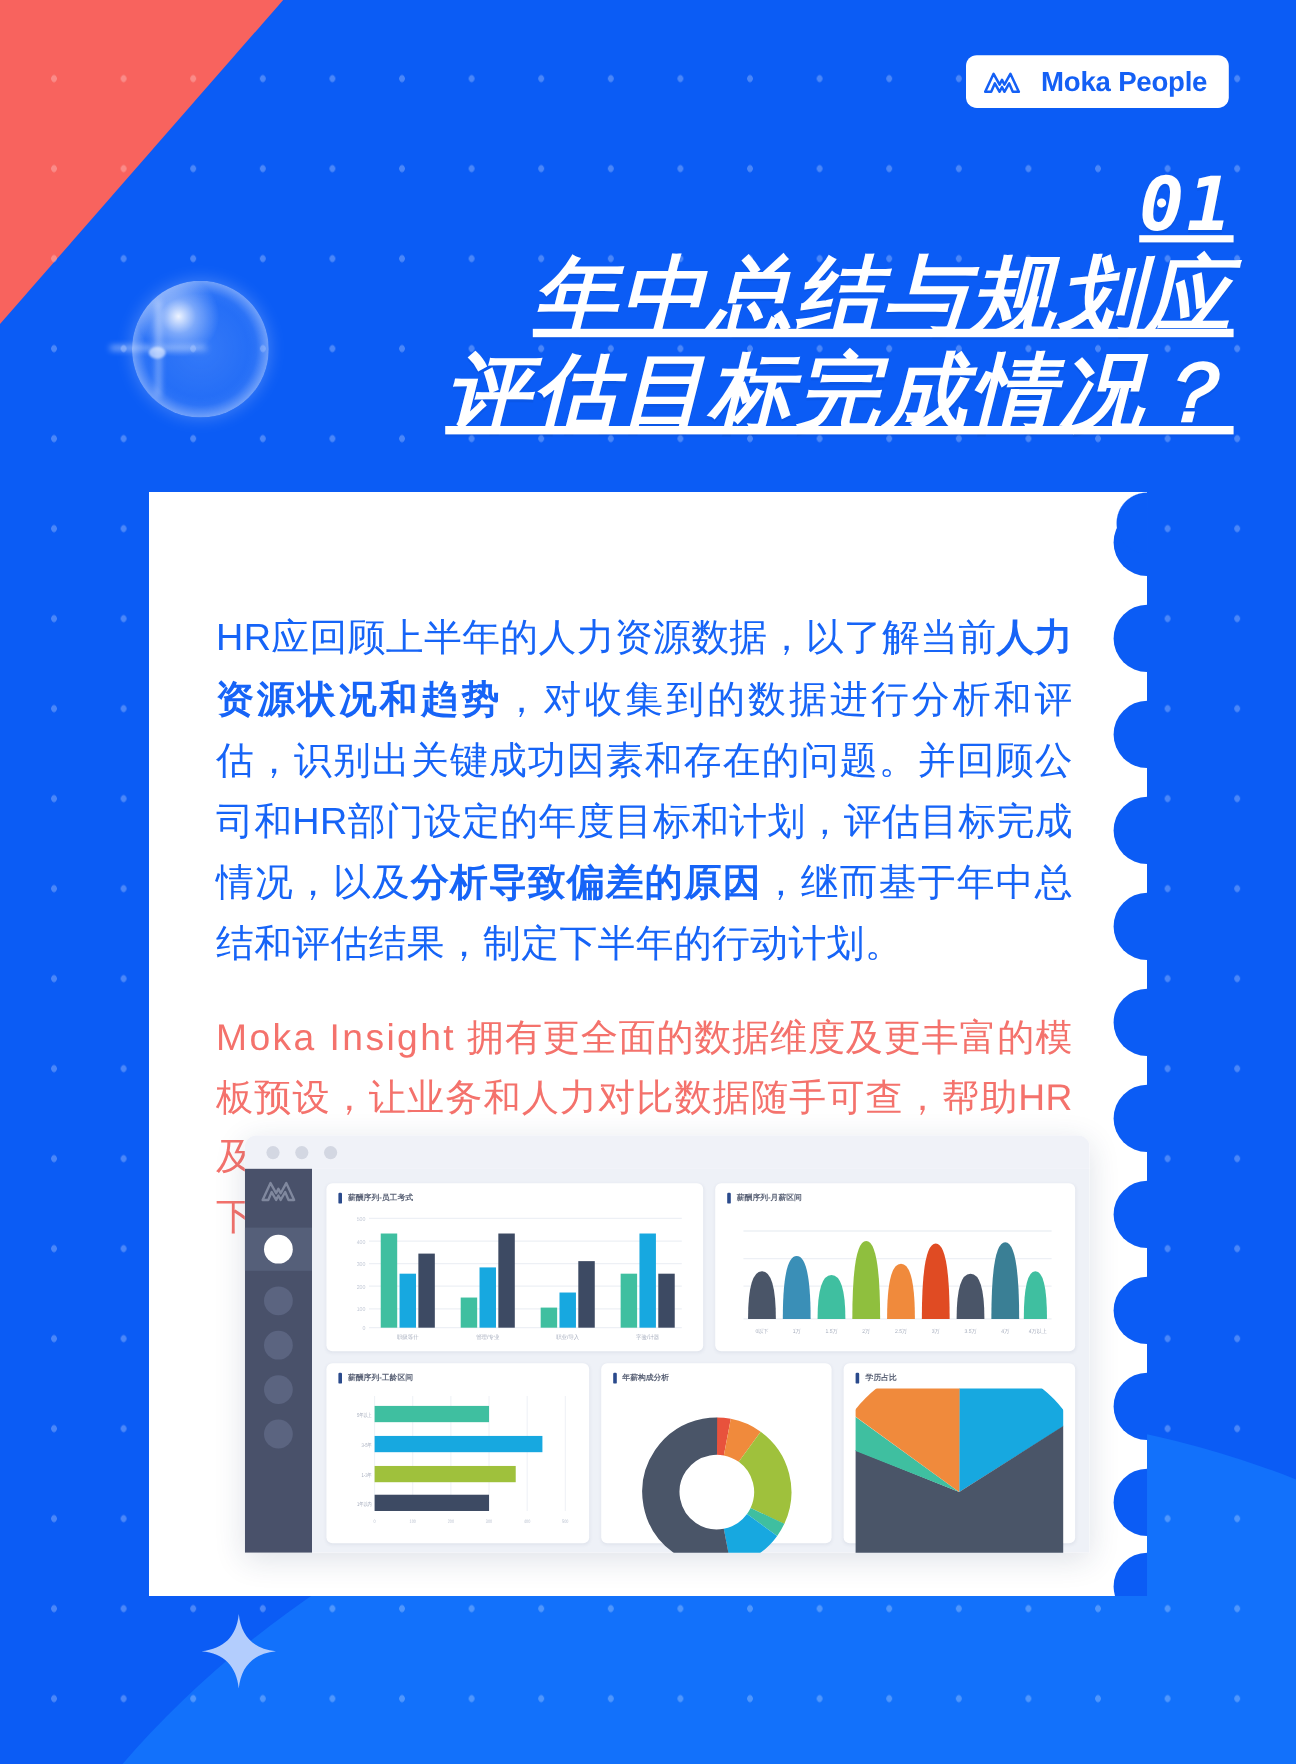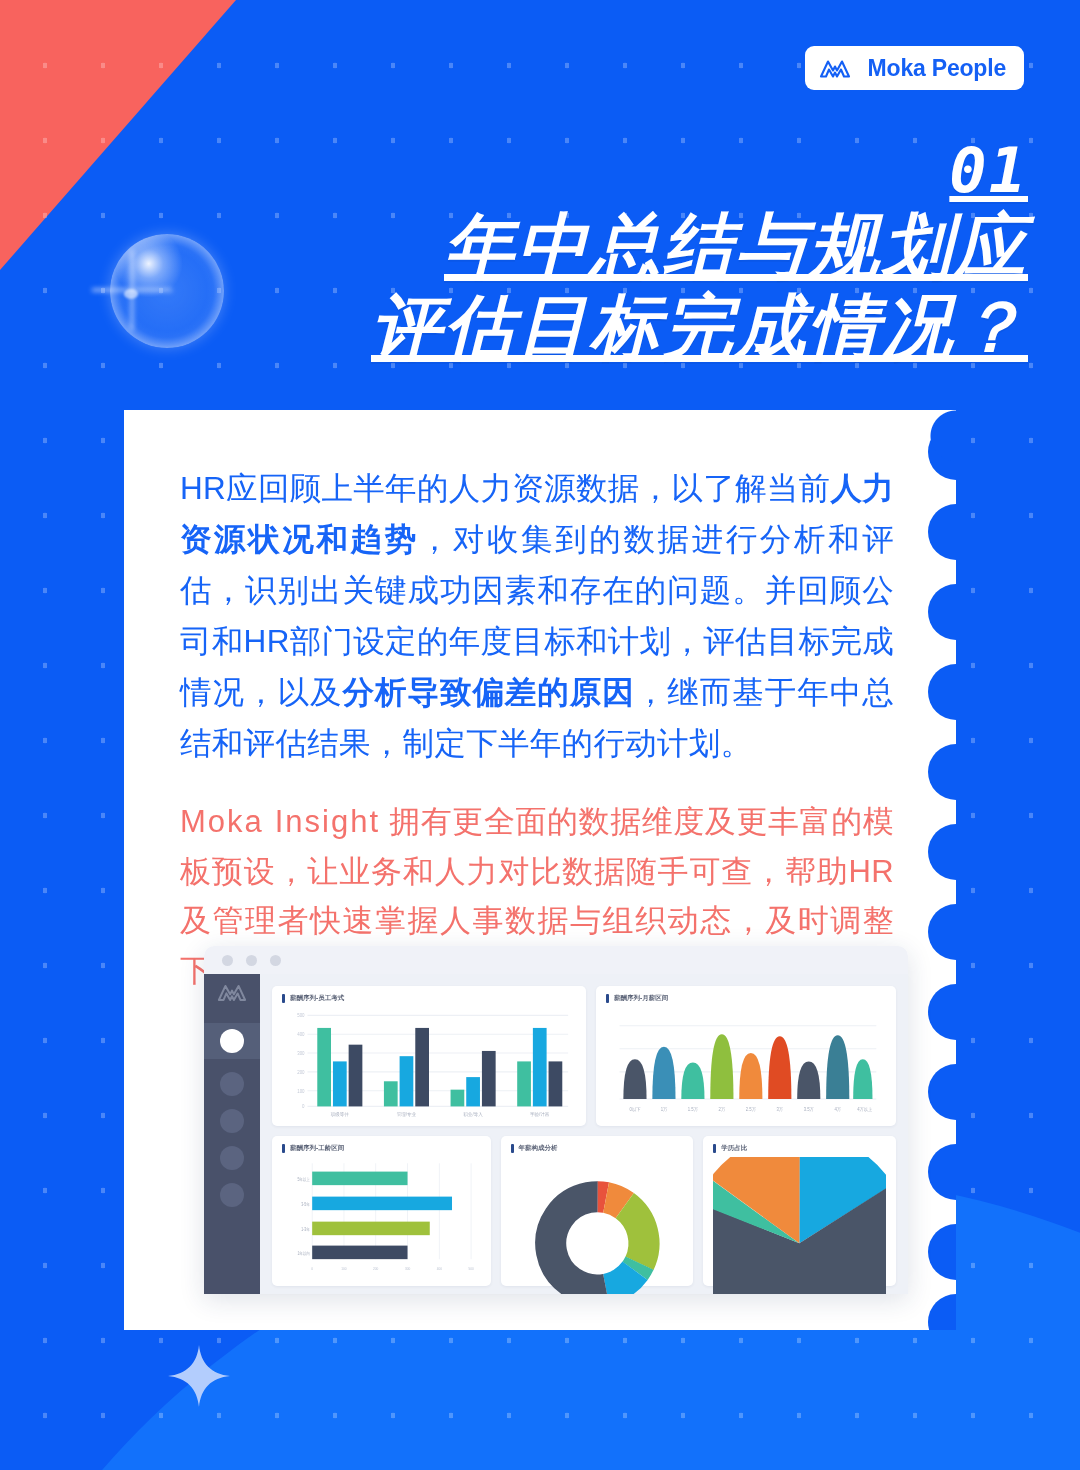--- a/index.html
+++ b/index.html
@@ -138,21 +138,21 @@
   .scallop {
     position:absolute;
     width:56px; height:56px;
     border-radius:50%;
     background:#0b5cf5;
     right:-28px;
   }
 
   .card-inner {
     position:absolute; inset:0;
-    padding:53px 62px 0 56px;
+    padding:96px 62px 0 56px;
   }
 
   .para {
     font-size:31.5px;
     line-height:1.62;
     text-align:justify;
     text-justify:inter-ideograph;
     letter-spacing:.3px;
   }
   .para-blue { color:#1664f7; }

